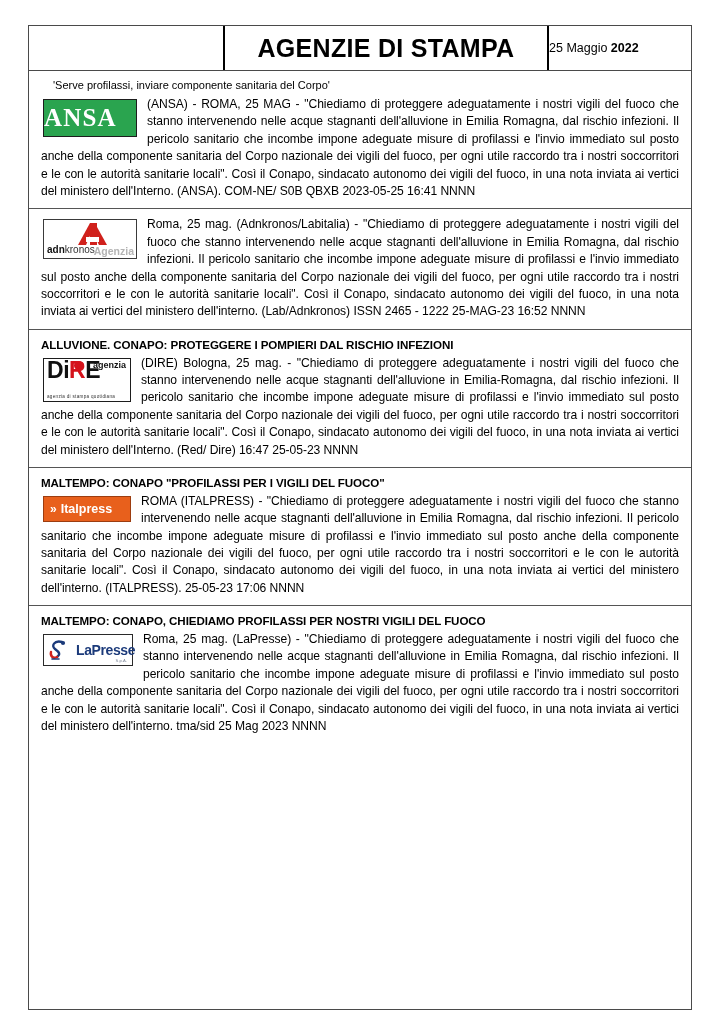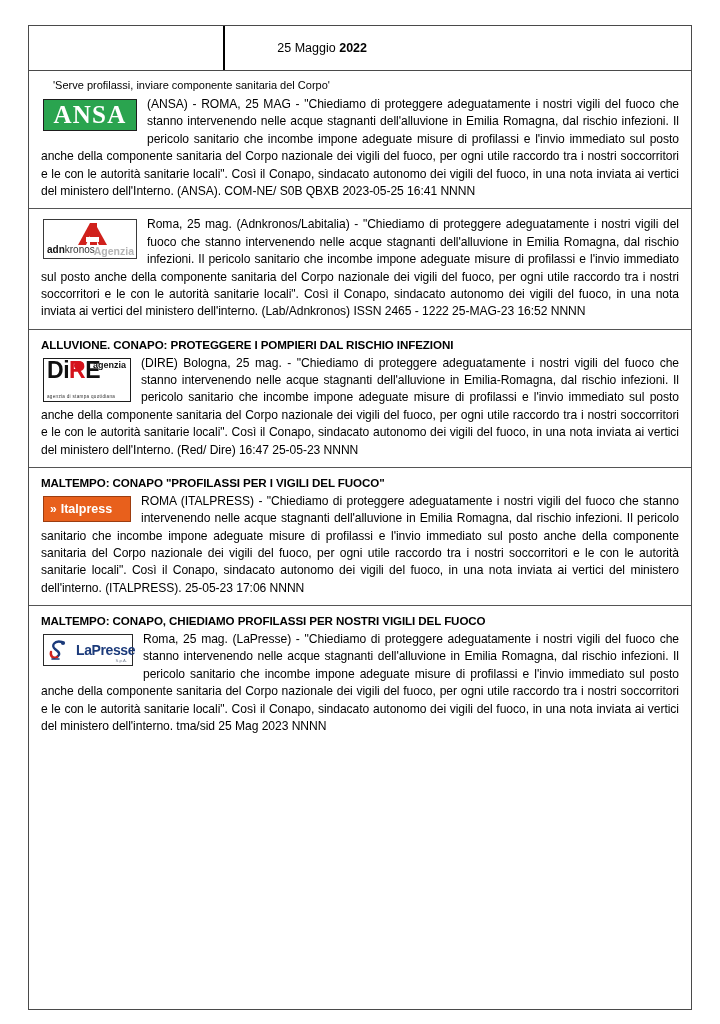--- a/index.html
+++ b/index.html
@@ -47,21 +47,21 @@
     font-size: 25px;
     font-weight: bold;
     letter-spacing: 0.3px;
     white-space: nowrap;
     line-height: 1;
   }
   .header-date-cell {
     flex: 0 0 142px;
     display: flex;
     align-items: center;
-    justify-content: flex-end;
+    justify-content: flex-start;
     box-sizing: border-box;
   }
   .header-date {
     font-size: 12.5px;
     white-space: nowrap;
   }
   .header-date .year {
     font-weight: bold;
   }
 
@@ -105,27 +105,26 @@
   }
   .logo-float {
     float: left;
     margin: 3px 10px 1px 2px;
     shape-outside: margin-box;
   }
 
   
   .logo-ansa {
     width: 94px;
-    height: 32px;
+    height: 38px;
     background: #2aa44f;
     border: 1.6px solid #1d1d1d;
     box-sizing: border-box;
     display: flex;
     align-items: center;
-    justify-content: center;
   }
   .logo-ansa span {
     color: #ffffff;
     font-family: "Liberation Serif", serif;
     font-weight: bold;
     font-size: 25px;
     letter-spacing: 1.2px;
     line-height: 1;
   }
 
@@ -275,20 +274,23 @@
     clear: both;
   }
 </style>
 </head>
 <body>
 
 <div class="page">
 
   <div class="header">
     <div class="header-left"></div>
+    <div class="header-title-cell">
+      <div class="header-title">AGENZIE DI STAMPA</div>
+    </div>
     <div class="header-date-cell">
       <div class="header-date"><span>25 Maggio </span><span class="year">2022</span></div>
     </div>
   </div>
 
   <div class="news-table">
 
     <div class="news-block clearfix">
       <div class="subhead">'Serve profilassi, inviare componente sanitaria del Corpo'</div>
       <div class="logo-float">

